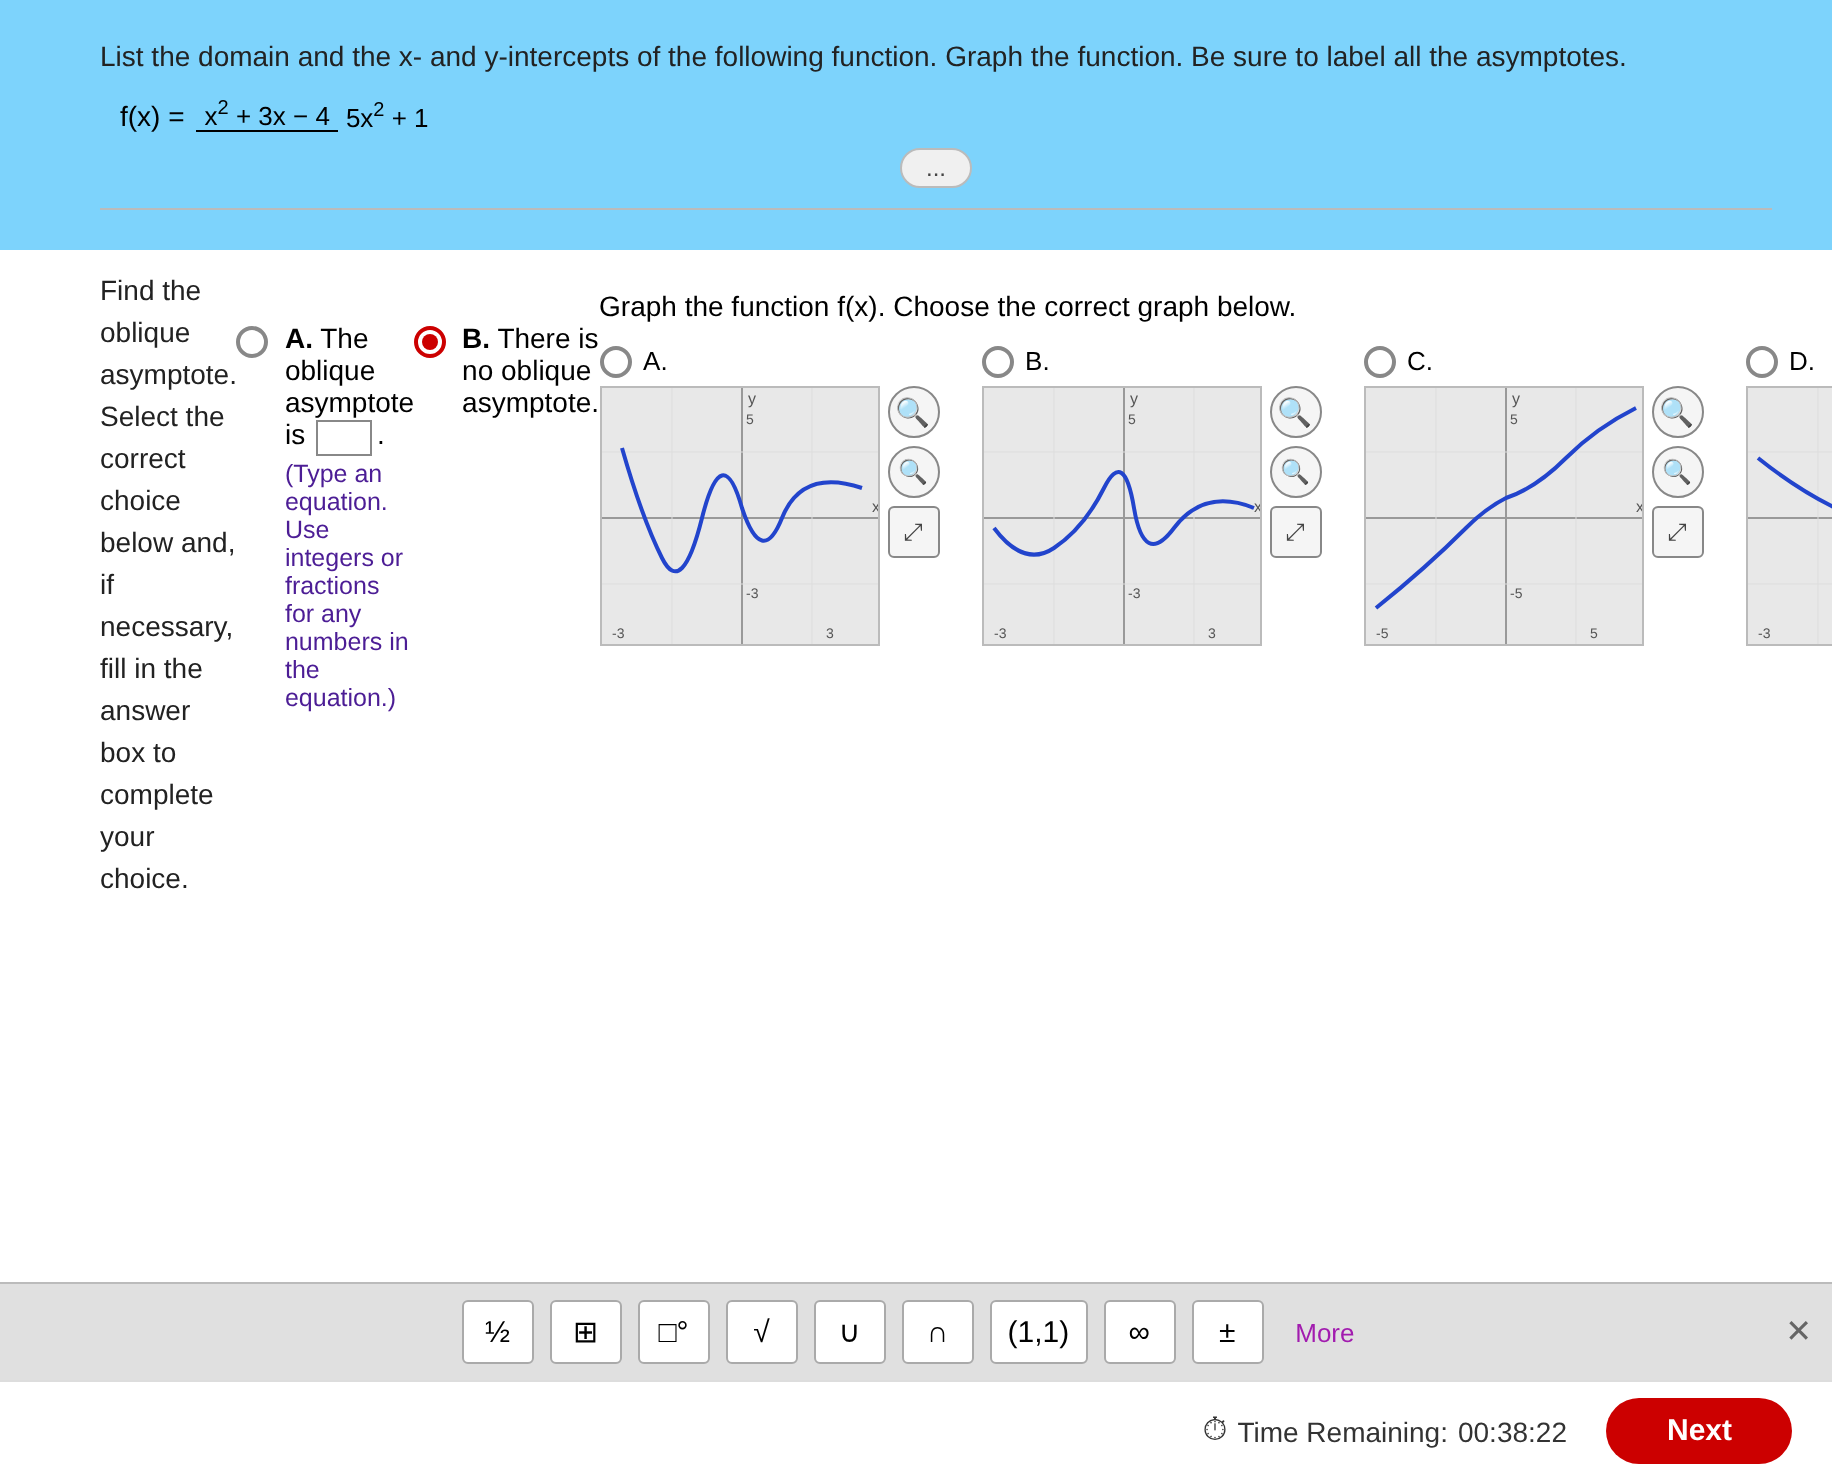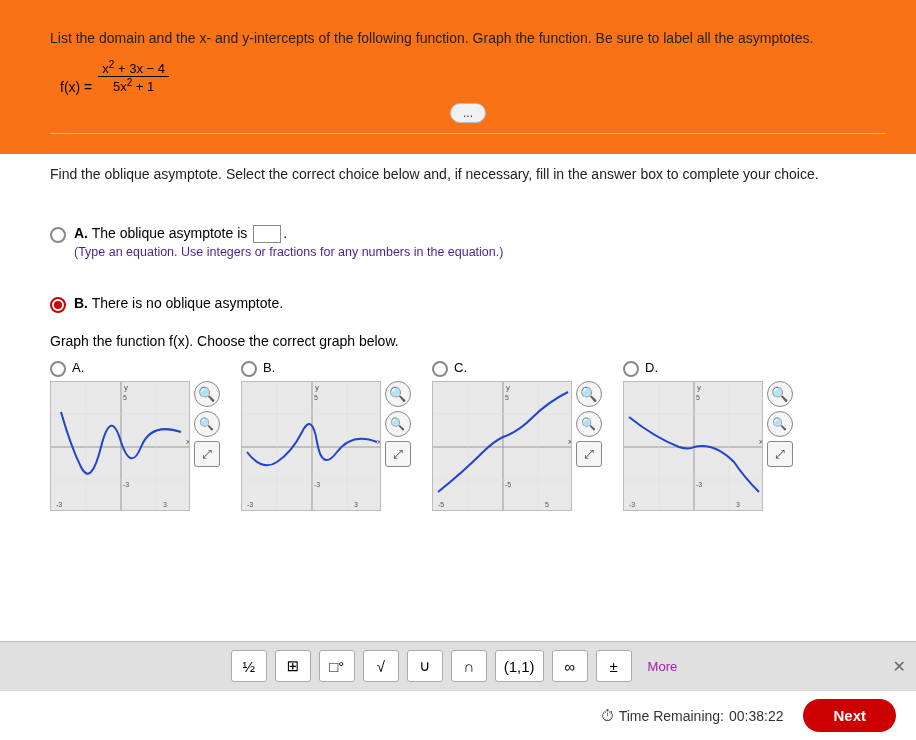--- a/index.html
+++ b/index.html
@@ -16,22 +16,22 @@
       width: 916px;
       height: 740px;
       background: #fff;
       display: flex;
       flex-direction: column;
       position: relative;
     }
 
     
     .problem-area {
-      background: #f97316;
-      padding: 28px 30px 10px 50px;
+      background: #7dd3fc;
+      padding: 18px 30px 10px 50px;
       flex-shrink: 0;
     }
 
     .problem-text {
       font-size: 14px;
       color: #222;
       line-height: 1.5;
       margin-bottom: 10px;
     }
 
@@ -43,21 +43,21 @@
       font-size: 14px;
     }
 
     .fx-label {
       font-size: 14px;
       margin-right: 6px;
     }
 
     .fraction {
       display: inline-flex;
-      flex-direction: column;
+      flex-direction: row;
       align-items: center;
       font-size: 14px;
       vertical-align: middle;
     }
 
     .fraction .numerator {
       border-bottom: 1px solid #000;
       padding: 0 4px;
       font-size: 13px;
     }
@@ -90,21 +90,21 @@
       cursor: pointer;
       color: #444;
     }
 
     
     .content-area {
       background: #fff;
       padding: 10px 30px 10px 50px;
       flex: 1;
       display: flex;
-      flex-direction: column;
+      flex-direction: row;
     }
 
     .instruction-text {
       font-size: 14px;
       color: #222;
       line-height: 1.5;
       margin-bottom: 14px;
     }
 
     .option-row {

